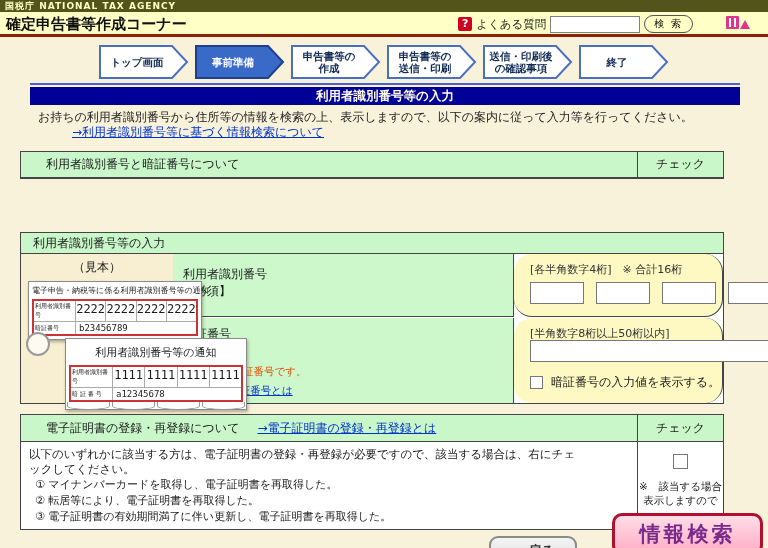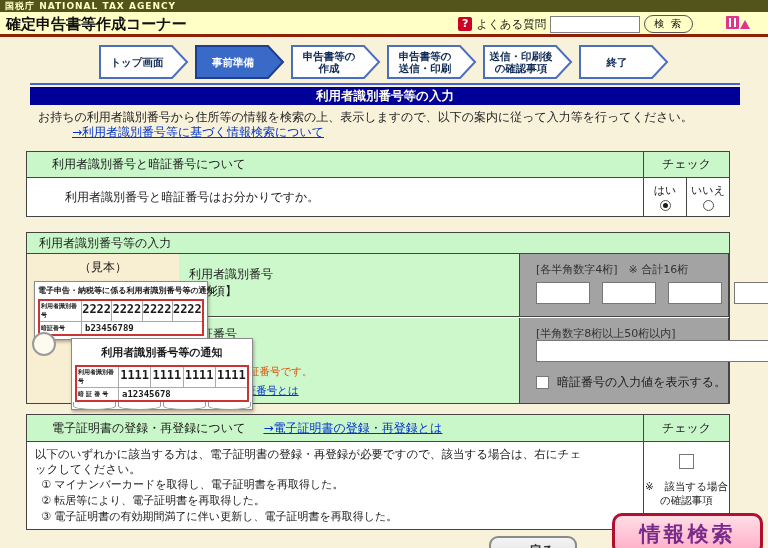--- a/index.html
+++ b/index.html
@@ -59,21 +59,21 @@
   .title-wrap { position:absolute; top:83px; left:30px; width:710px; }
   .blue-rule { height:2px; background:#4a5fd2; }
   .page-title {
     margin-top:2px; height:18px; background:#000099; color:#fffde8;
     font-size:12.5px; font-weight:bold; text-align:center; line-height:18px;
   }
   .instruction { position:absolute; top:109px; left:38px; font-size:12px; color:#222; }
   .info-link { position:absolute; top:124px; left:72px; }
   a.link { color:#0033cc; text-decoration:underline; font-size:12px; cursor:pointer; }
   
-  .tbl { position:absolute; left:26px; width:704px; border:1px solid #444; background:#fff; }
+  .tbl { position:absolute; left:20px; width:704px; border:1px solid #444; background:#fff; }
   .hdr-row { display:flex; background:#c9f7c9; border-bottom:1px solid #444; }
   .hdr-main { flex:1; padding-left:25px; display:flex; align-items:center; gap:18px; font-size:12px; }
   .hdr-check { width:86px; border-left:1px solid #444; text-align:center; font-size:12px;
                display:flex; align-items:center; justify-content:center; }
   
   #sec1 { top:151px; }
   #sec1 .hdr-row { height:26px; }
   #sec1 .body-row { display:flex; height:38px; }
   .q-cell { flex:1; padding-left:38px; display:flex; align-items:center; font-size:12px; }
   .opt-cell { width:43px; border-left:1px solid #444; display:flex; flex-direction:column;
@@ -86,30 +86,30 @@
   #sec2 { top:232px; }
   #sec2 .hdr2 { height:21px; background:#c9f7c9; border-bottom:1px solid #444;
                 padding-left:12px; line-height:20px; font-size:12px; }
   .s2-grid { display:grid; grid-template-columns:152px 341px 209px; }
   .cell { border-right:1px solid #444; border-bottom:1px solid #444; }
   .cell.last-col { border-right:none; }
   .cell.last-row { border-bottom:none; }
   .lab { background:#ccf8cc; padding:12px 6px 0 10px; font-size:12px; line-height:17px; }
   .lab .small-note { font-size:10.5px; color:#e0500a; margin-top:3px; }
   .lab .small-link { font-size:10.5px; margin-top:2px; }
-  .inp { background:#a3a3a3; position:relative; }
+  .inp { background:#fef9c3; position:relative;border-radius:18px; }
   .hint { position:absolute; left:16px; top:8px; font-size:11px; color:#333; }
   .idboxes { position:absolute; left:16px; top:28px; display:flex; gap:12px; }
   .idboxes input { width:54px; height:22px; border:1px solid #777; font-size:13px; text-align:center; }
   .pwbox { position:absolute; left:16px; top:22px; width:312px; height:22px; border:1px solid #777; font-size:13px; }
   .chk-row { position:absolute; left:16px; top:56px; display:flex; align-items:center; gap:8px; font-size:12px; }
   .chkbox { width:13px; height:13px; border:1px solid #777; background:#fff; cursor:pointer; }
   .sample { background:#f8efd2; position:relative; grid-row:1 / 3; border-bottom:none; overflow:visible; }
   .mihon { text-align:center; font-size:12px; padding-top:5px; }
-  .notice { position:absolute; background:#fff; border:1px solid #8a8a8a; box-shadow:1px 2px 3px rgba(90,80,50,.45); padding:3px;font-weight:bold; }
+  .notice { position:absolute; background:#fff; border:1px solid #8a8a8a; box-shadow:1px 2px 3px rgba(90,80,50,.45); padding:3px; }
   .notice1 { left:7px; top:27px; width:174px; }
   .notice1 .ntitle { font-size:8px; text-align:center; white-space:nowrap; }
   .redtbl { border:2px solid #c33; margin-top:3px; }
   .redtbl .rrow { display:flex; border-bottom:1px solid #aaa; }
   .redtbl .rrow:last-child { border-bottom:none; }
   .redtbl .rlab { width:42px; font-size:6px; padding:1px 1px; border-right:1px solid #aaa;
                   display:flex; align-items:center; }
   .redtbl .rval { flex:1; font-size:12px; text-align:center; border-right:1px solid #aaa;
                   padding:1px 0; font-family:"DejaVu Sans Mono", monospace; }
   .redtbl .rval:last-child { border-right:none; }
@@ -212,31 +212,20 @@
     <div class="blue-rule"></div>
     <div class="page-title">利用者識別番号等の入力</div>
   </div>
   <div class="instruction">お持ちの利用者識別番号から住所等の情報を検索の上、表示しますので、以下の案内に従って入力等を行ってください。</div>
   <div class="info-link"><a class="link">→利用者識別番号等に基づく情報検索について</a></div>
 
   <div class="tbl" id="sec1">
     <div class="hdr-row">
       <div class="hdr-main">利用者識別番号と暗証番号について</div>
       <div class="hdr-check">チェック</div>
-    </div>
-    <div class="body-row">
-      <div class="q-cell">利用者識別番号と暗証番号はお分かりですか。</div>
-      <div class="opt-cell">
-        <span>はい</span>
-        <span class="radio sel"></span>
-      </div>
-      <div class="opt-cell">
-        <span>いいえ</span>
-        <span class="radio"></span>
-      </div>
     </div>
   </div>
 
   <div class="tbl" id="sec2">
     <div class="hdr2">利用者識別番号等の入力</div>
     <div class="s2-grid">
 
       <div class="cell lab" style="height:63px;">
         <div>利用者識別番号</div>
         <div>【必須】</div>
@@ -324,21 +313,21 @@
     <div class="s3-body">
       <div class="s3-main">
         <div class="s3-desc">以下のいずれかに該当する方は、電子証明書の登録・再登録が必要ですので、該当する場合は、右にチェックしてください。</div>
         <div class="s3-item">① マイナンバーカードを取得し、電子証明書を再取得した。</div>
         <div class="s3-item">② 転居等により、電子証明書を再取得した。</div>
         <div class="s3-item">③ 電子証明書の有効期間満了に伴い更新し、電子証明書を再取得した。</div>
       </div>
       <div class="s3-check">
         <span class="chkbox"></span>
         <div class="s3-note">※　該当する場合
-の確認事項</div>
+表示しますので</div>
       </div>
     </div>
   </div>
 
   <div class="back-btn">＜ 戻る</div>
   <div class="info-btn">情報検索</div>
 
 </div>
 
 </body></html>

